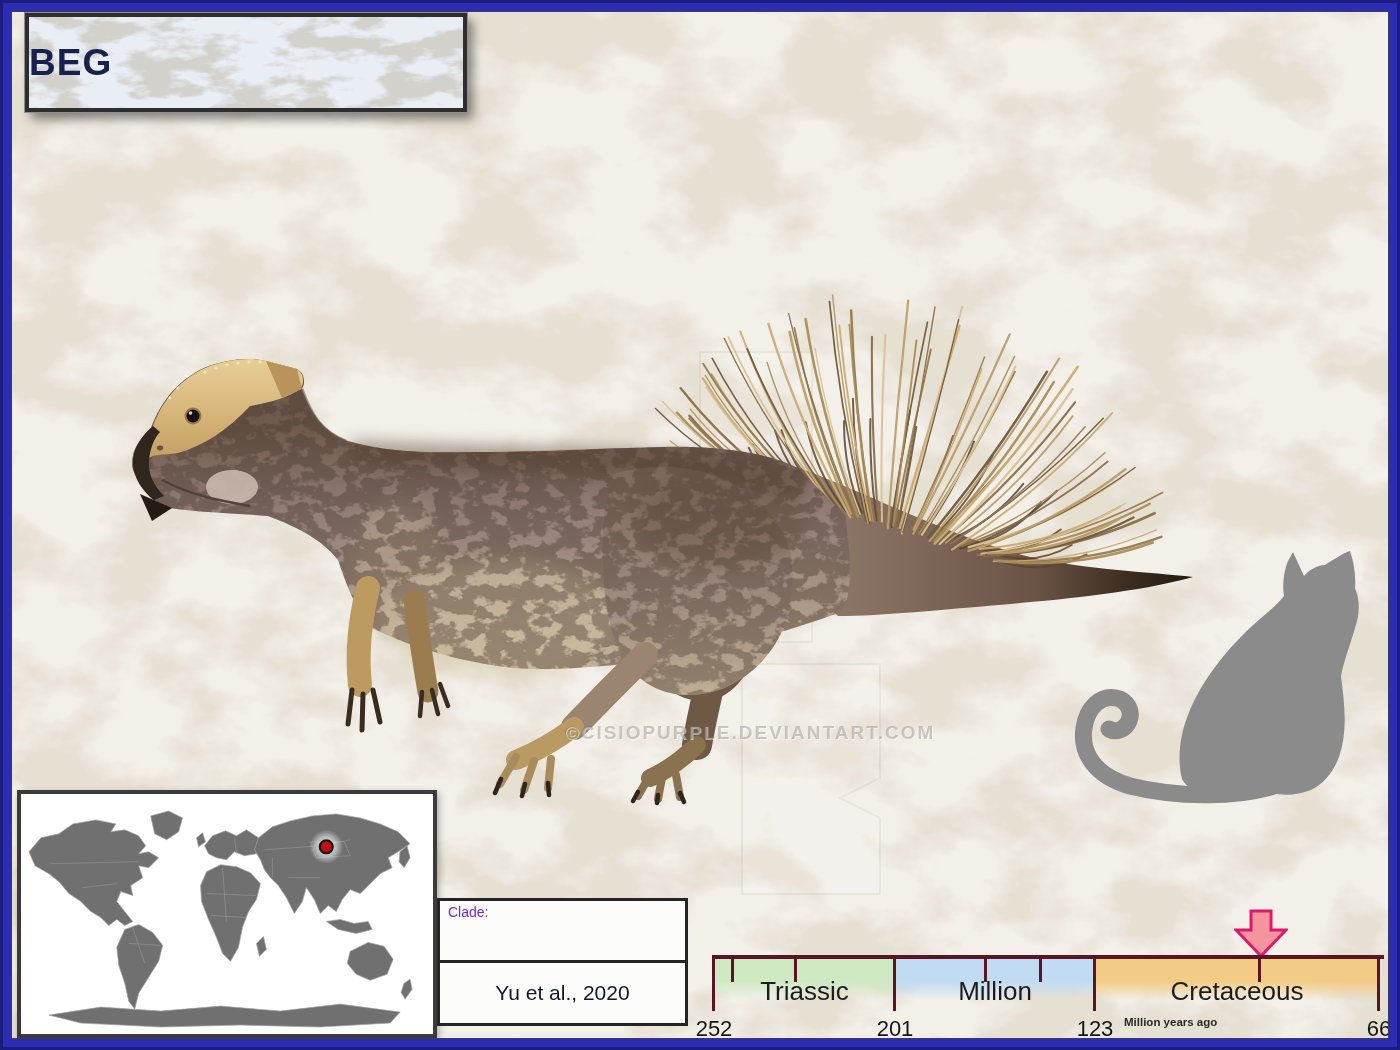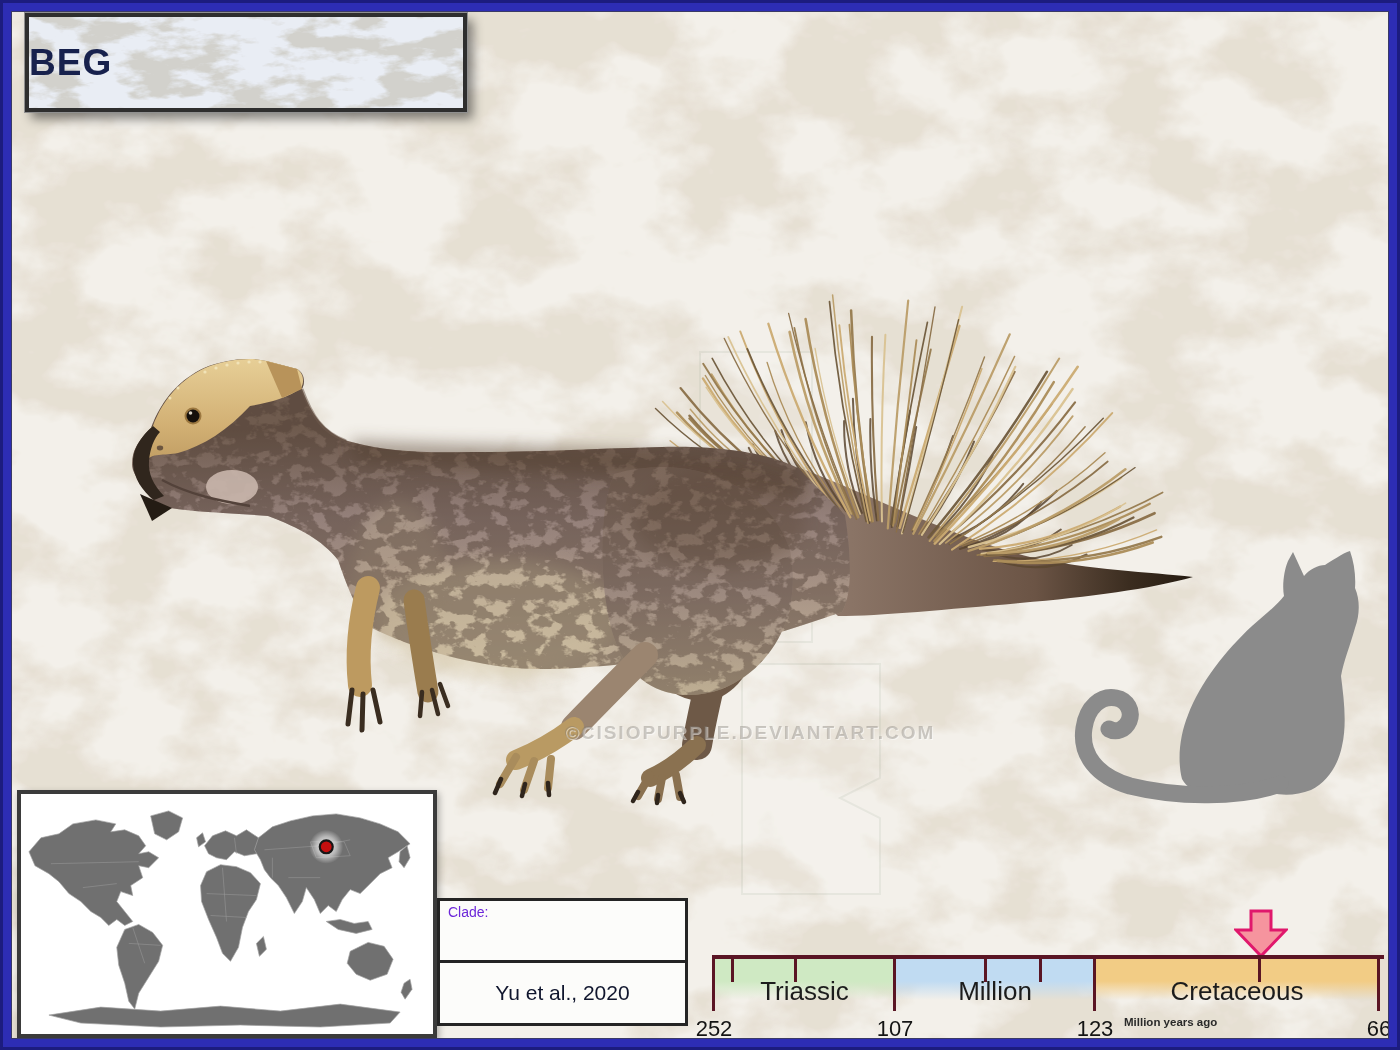--- a/index.html
+++ b/index.html
@@ -369,20 +369,20 @@
     <div class="tick major" style="left:674px"></div>
     <div class="tick minor" style="left:28px"></div>
     <div class="tick minor" style="left:91px"></div>
     <div class="tick minor" style="left:281px"></div>
     <div class="tick minor" style="left:336px"></div>
     <div class="tick minor" style="left:555px"></div>
     <div class="tl-name" style="left:11px;width:181px">Triassic</div>
     <div class="tl-name" style="left:192px;width:200px">Million</div>
     <div class="tl-name" style="left:392px;width:284px">Cretaceous</div>
     <div class="tl-num" style="left:11px">252</div>
-    <div class="tl-num" style="left:192px">107</div>
+    <div class="tl-num" style="left:192px">201</div>
     <div class="tl-num" style="left:392px">123</div>
     <div class="tl-num" style="left:676px">66</div>
     <div class="tl-unit">Million years ago</div>
   </div>
 
   <div class="frame"></div>
 </div>
 
 </body></html>

